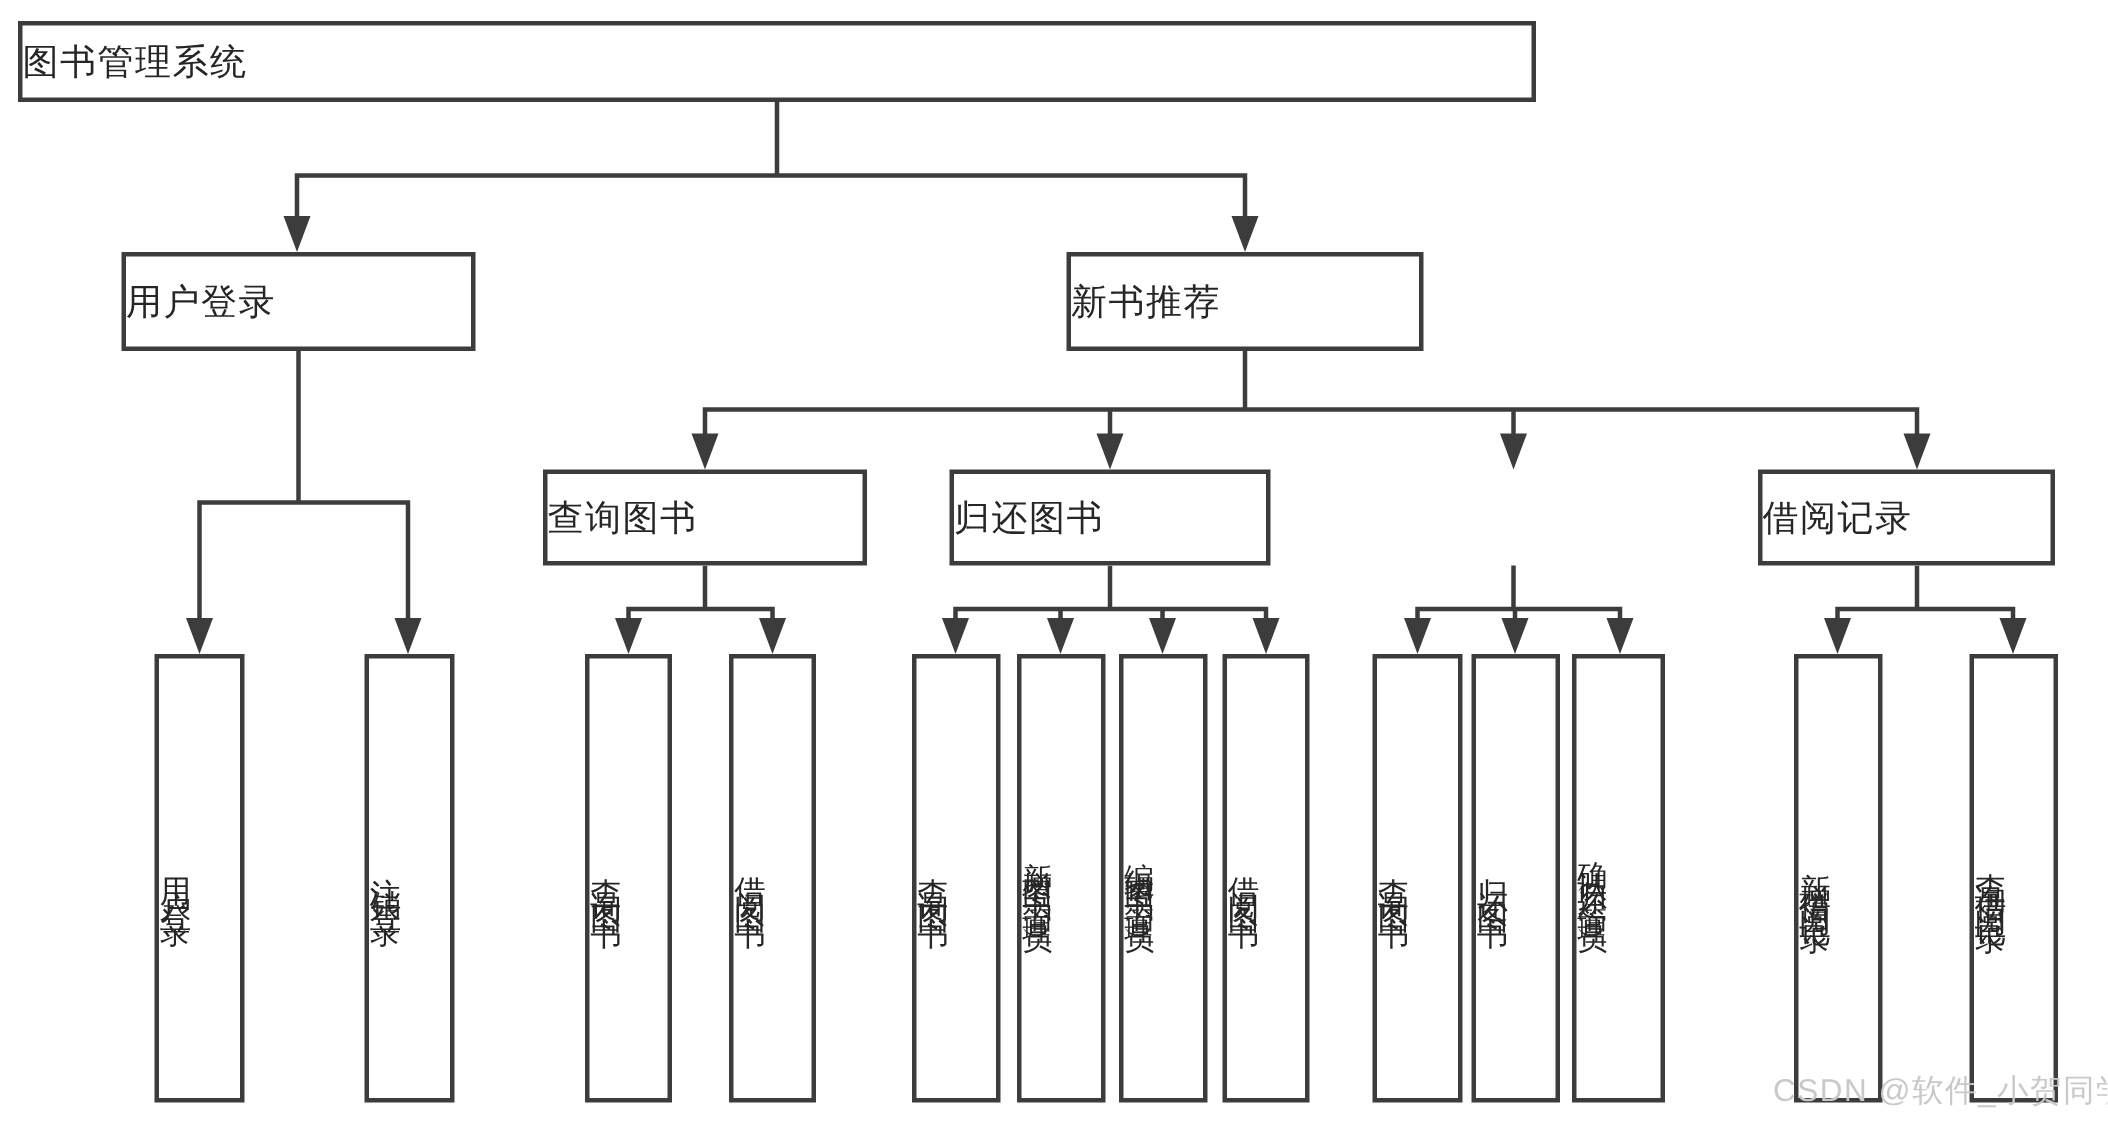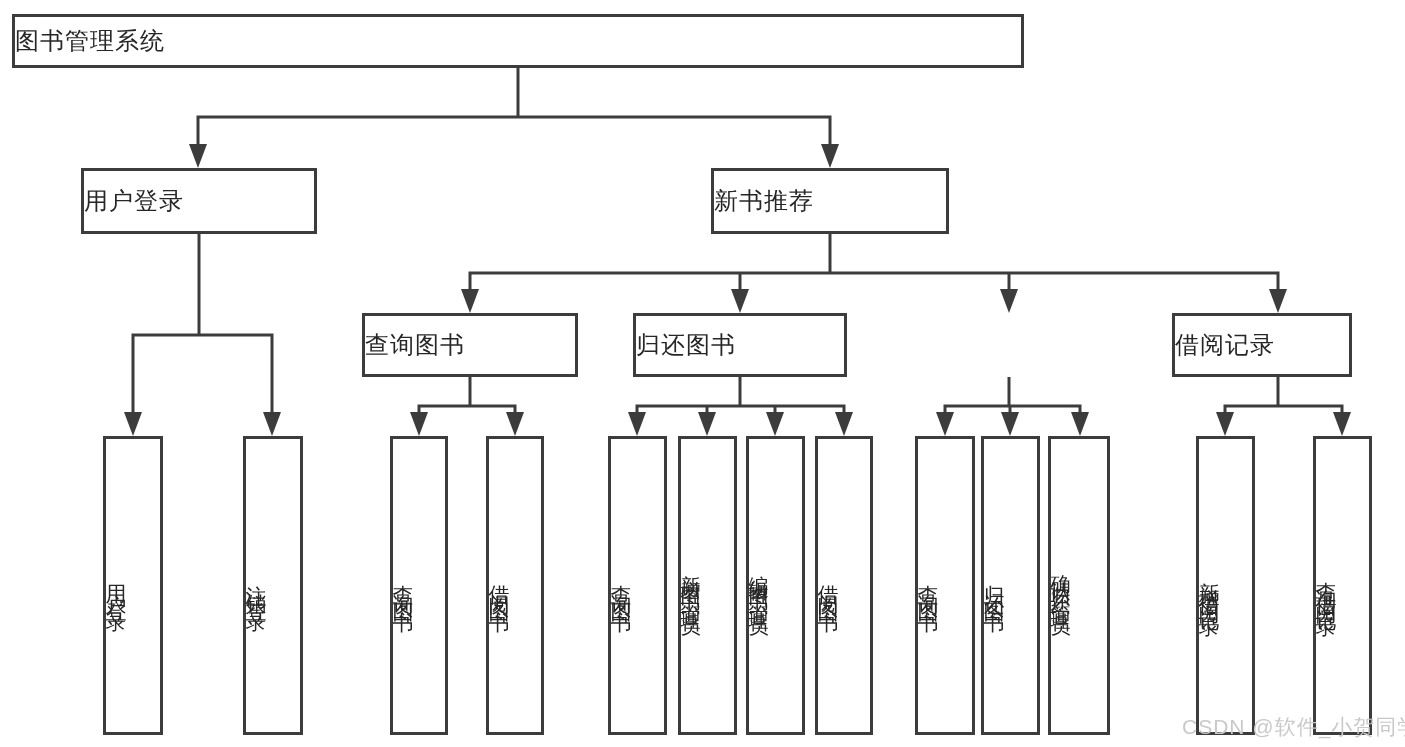--- a/index.html
+++ b/index.html
@@ -119,21 +119,21 @@
   <div class="node" style="left:711px;top:168px;width:238px;height:66px">
     <span class="lbl">新书推荐</span>
   </div>
 
   <div class="node" style="left:362px;top:313px;width:216px;height:64px">
     <span class="lbl">查询图书</span>
   </div>
   <div class="node" style="left:633px;top:313px;width:214px;height:64px">
     <span class="lbl">归还图书</span>
   </div>
-  <div class="node" style="left:1172px;top:313px;width:180px;height:64px">
+  <div class="node" style="left:1172px;top:313px;width:198px;height:64px">
     <span class="lbl">借阅记录</span>
   </div>
 
   <div class="node" style="left:103px;top:436px;width:60px;height:299px">
     <span class="vlbl">用户登录</span>
   </div>
   <div class="node" style="left:243px;top:436px;width:60px;height:299px">
     <span class="vlbl">注销登录</span>
   </div>
 

